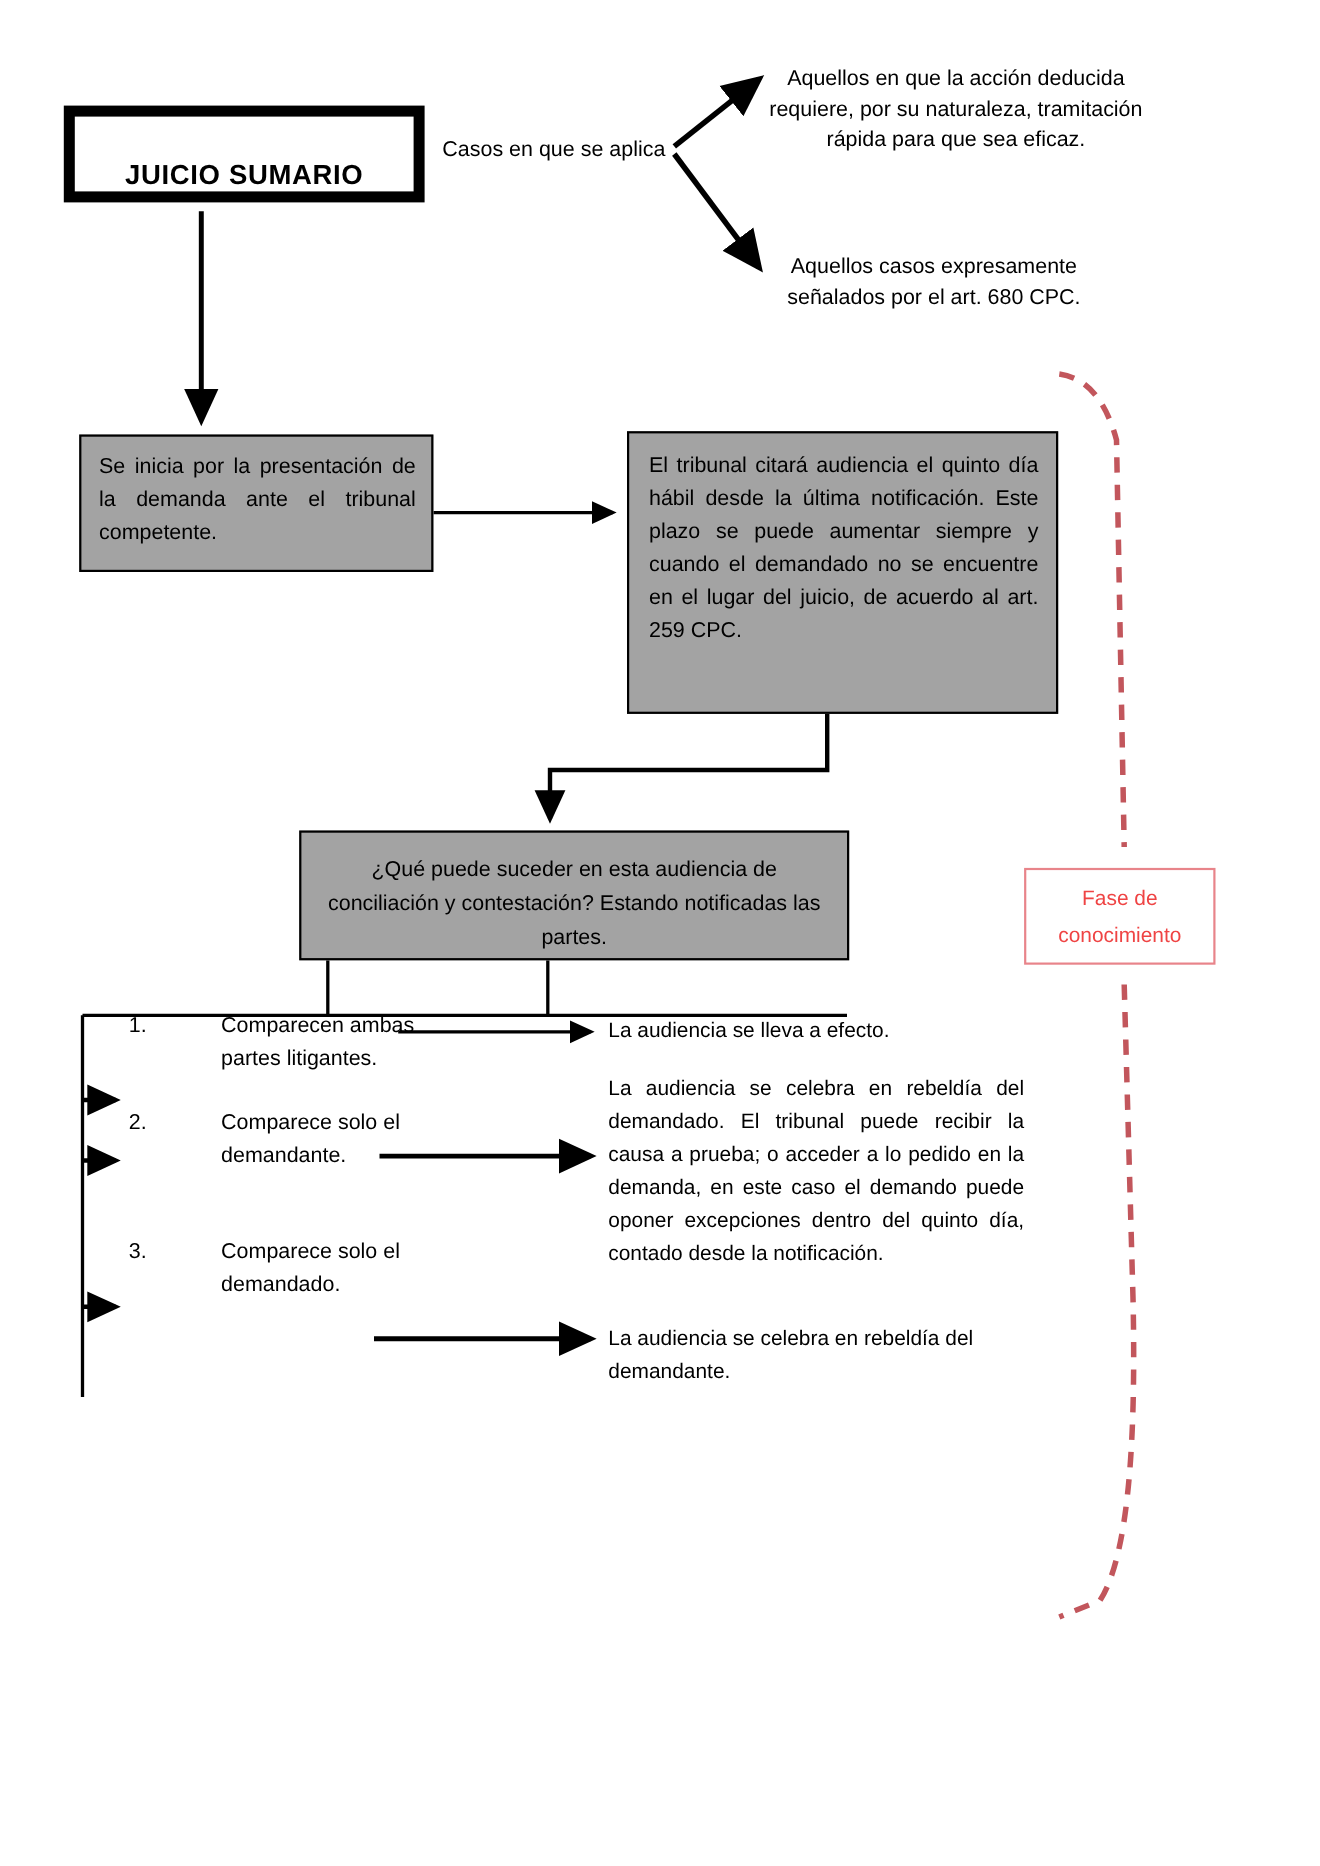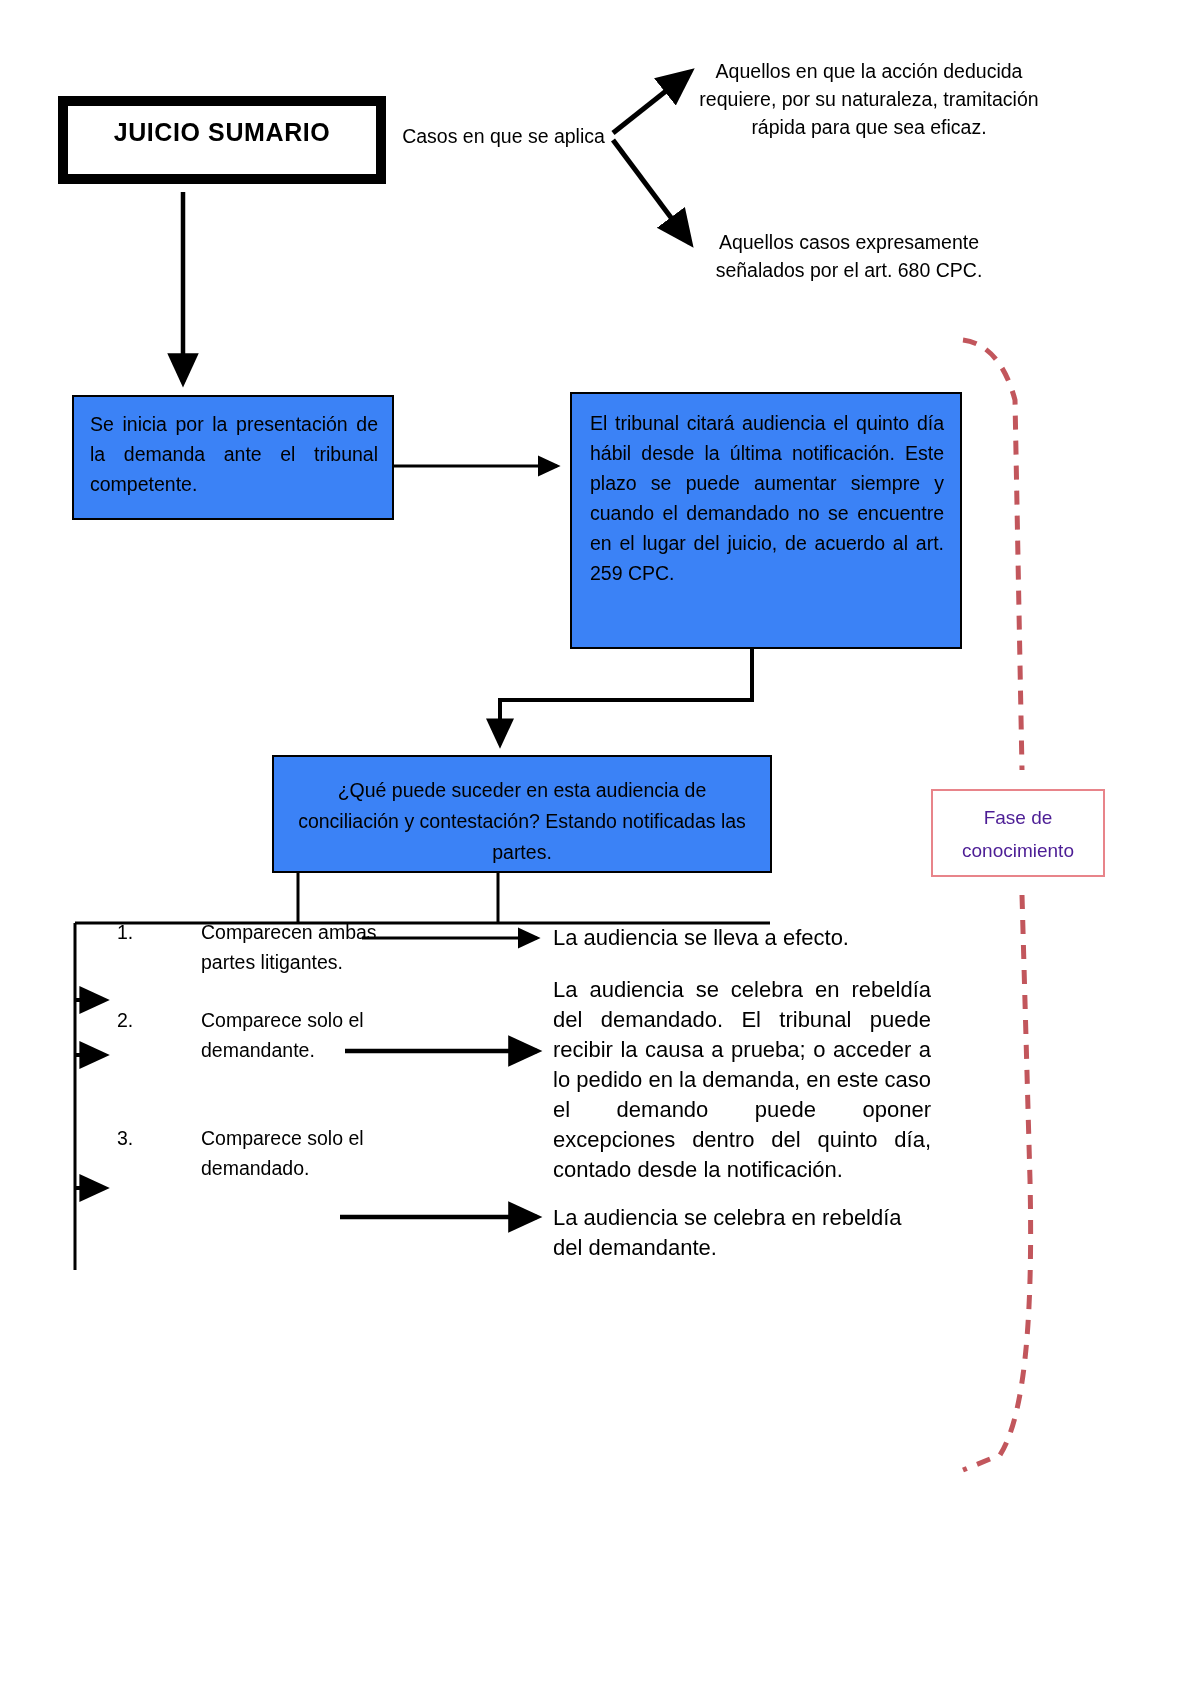--- a/index.html
+++ b/index.html
@@ -31,41 +31,41 @@
   
   #title-box {
     left: 58px;
     top: 96px;
     width: 328px;
     height: 88px;
     border: 10px solid #000000;
     background: #ffffff;
     box-sizing: border-box;
     display: flex;
-    align-items: flex-start;
+    align-items: flex-end;
     justify-content: center;
     padding-top: 12px;
   }
   #title-box .title-text {
     font-size: 25px;
     font-weight: bold;
     letter-spacing: 0.6px;
   }
 
   
   .plain {
     font-size: 19.5px;
     line-height: 28px;
     text-align: center;
   }
 
   
   .box {
     border: 2.5px solid #000000;
-    background: #3b82f6;
+    background: #a3a3a3;
     box-sizing: border-box;
     font-size: 19.5px;
     line-height: 30px;
   }
   #box-inicia {
     left: 72px;
     top: 395px;
     width: 322px;
     height: 125px;
     padding: 12px 14px 0 16px;
@@ -96,38 +96,38 @@
     font-size: 19.5px;
     line-height: 30px;
     display: flex;
     gap: 10px;
   }
   .num-item .num { width: 26px; flex: 0 0 26px; }
   .num-item .lbl { width: 215px; margin-left: 48px; }
 
   
   .answer {
-    font-size: 22px;
+    font-size: 19px;
     line-height: 30px;
   }
   .answer.justified {
     text-align: justify;
     text-align-last: left;
   }
 
   
   #fase-box {
     left: 931px;
     top: 789px;
     width: 174px;
     height: 88px;
     border: 2.5px solid #e8848a;
     background: #ffffff;
     box-sizing: border-box;
-    color: #4c1d95;
+    color: #ef4444;
     font-size: 19px;
     line-height: 33px;
     text-align: center;
     padding-top: 10px;
   }
 </style>
 </head>
 <body>
 
 <div id="page">

